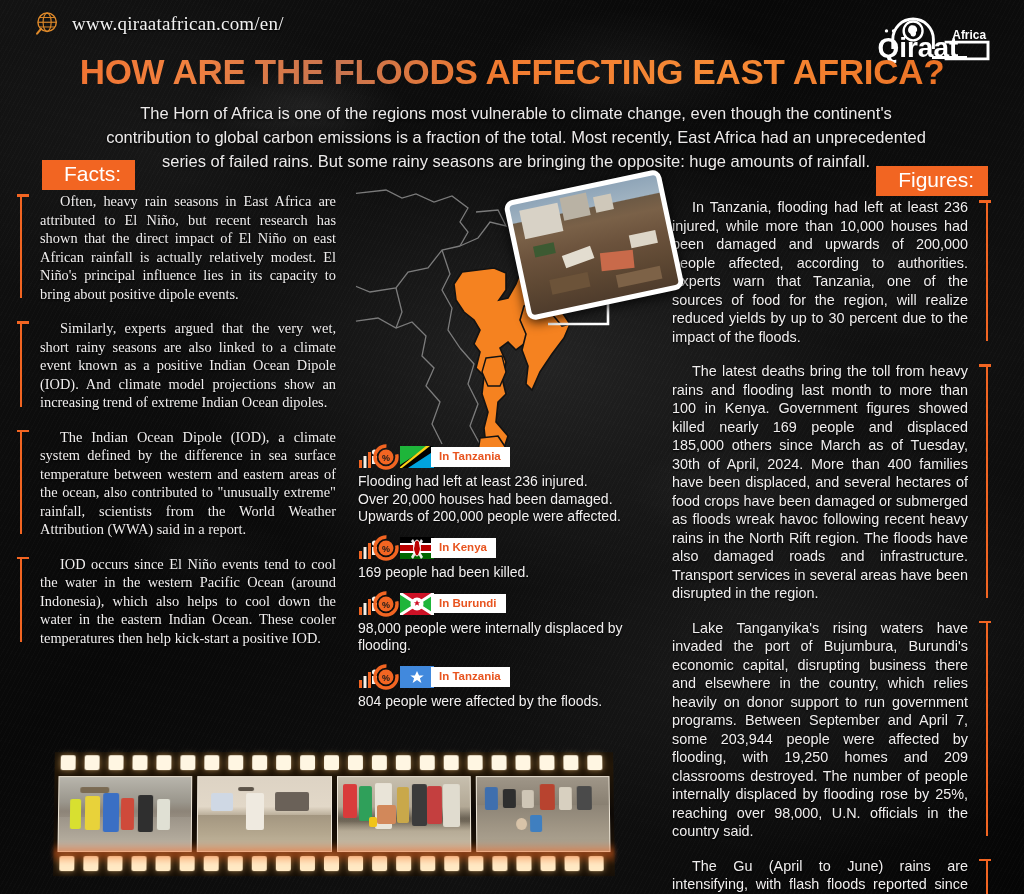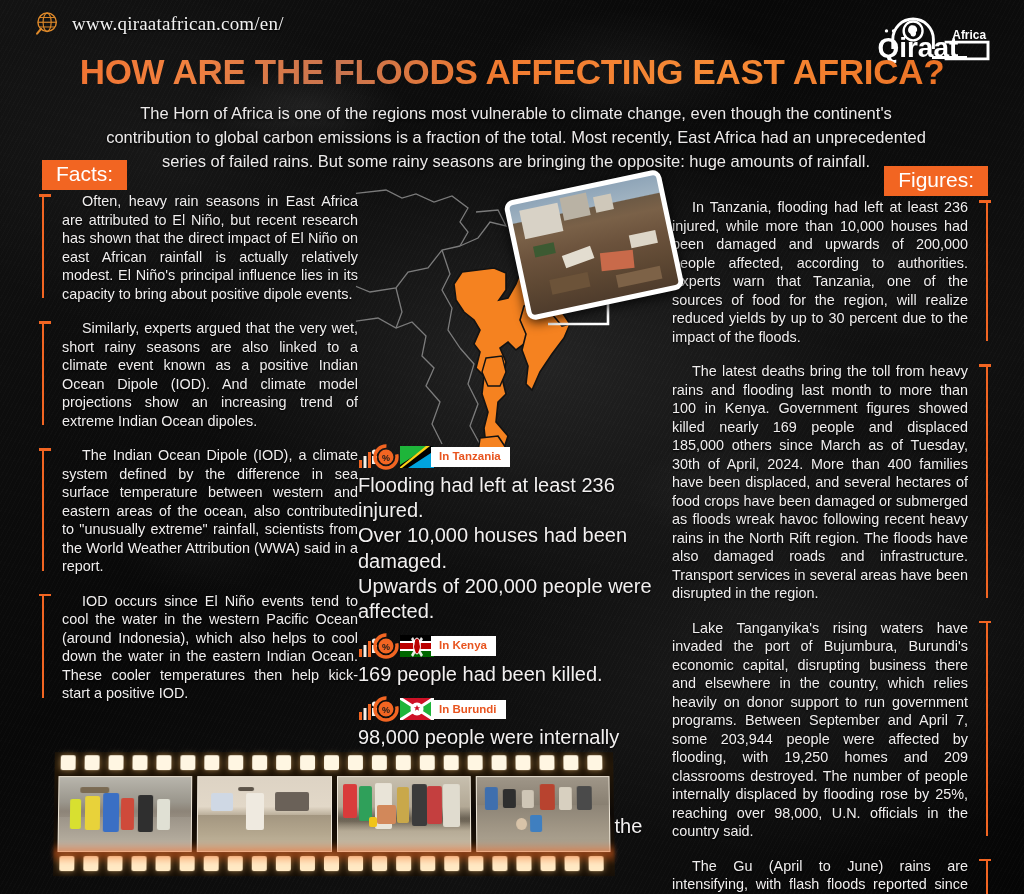--- a/index.html
+++ b/index.html
@@ -88,30 +88,30 @@
     line-height: 1.45;
     color: #eceaea;
     text-shadow: 0 1px 3px #000;
   }
 
   
   .chip {
     background: #f26522;
     color: #ffffff;
     font-size: 21px;
-    padding: 1px 14px 3px 14px;
+    padding: 1px 14px 3px 22px;
     display: inline-block;
     line-height: 1.25;
   }
   #facts-chip-wrap { position: absolute; top: 160px; left: 42px; }
   #figures-chip-wrap { position: absolute; top: 166px; right: 36px; }
 
   
   #facts-col {
-    position: absolute; top: 192px; left: 40px; width: 318px;
+    position: absolute; top: 192px; left: 18px; width: 318px; font-family: Liberation Serif, serif;
   }
   #figures-col {
     position: absolute; top: 198px; left: 672px; width: 318px;
   }
 
   .para {
     position: relative;
     font-size: 14.4px;
     line-height: 1.285;
     color: #f0eeee;
@@ -168,21 +168,21 @@
     background: #ffffff;
     color: #e8541f;
     font-size: 11.5px;
     font-weight: bold;
     padding: 4px 9px 4px 8px;
     line-height: 1;
     margin-left: -3px;
     white-space: nowrap;
   }
   .stat-text {
-    font-size: 20px;
+    font-size: 14px;
     line-height: 1.26;
     color: #f2f0f0;
     text-shadow: 0 1px 2px #000;
     margin-top: 3px;
   }
   .stat-text div { white-space: normal; }
 
   
   #filmstrip {
     position: absolute; left: 54px; top: 752px; width: 560px; height: 124px;
@@ -348,21 +348,21 @@
           <path d="M0 22 L34 0 L34 5 L8 22 Z" fill="#000000"></path>
           <path d="M0 17 L26 0 L34 0 L34 0 L0 22 Z" fill="none"></path>
           <path d="M0 22 L0 17.5 L27 0 L34 0 L34 0.2 Z" fill="#fcd116" opacity="0"></path>
           <path d="M29 0 L34 0 L4 22 L0 22 L0 19 Z" fill="#000000"></path>
           <path d="M26 0 L30 0 L2 22 L0 22 L0 21 Z" fill="#fcd116"></path>
         </svg>
         <span class="stat-label">In Tanzania</span>
       </div>
       <div class="stat-text">
         <div>Flooding had left at least 236 injured.</div>
-        <div>Over 10,000 houses had been damaged.</div>
+        <div>Over 20,000 houses had been damaged.</div>
         <div>Upwards of 200,000 people were affected.</div>
       </div>
     </div>
 
     <div class="stat-block">
       <div class="stat-head">
         <svg class="stat-icon" viewBox="0 0 44 26">
           <rect x="1" y="16" width="3" height="8" fill="#f26522"></rect>
           <rect x="5.5" y="12" width="3" height="12" fill="#f5f1ea"></rect>
           <rect x="10" y="8" width="3" height="16" fill="#f26522"></rect>

